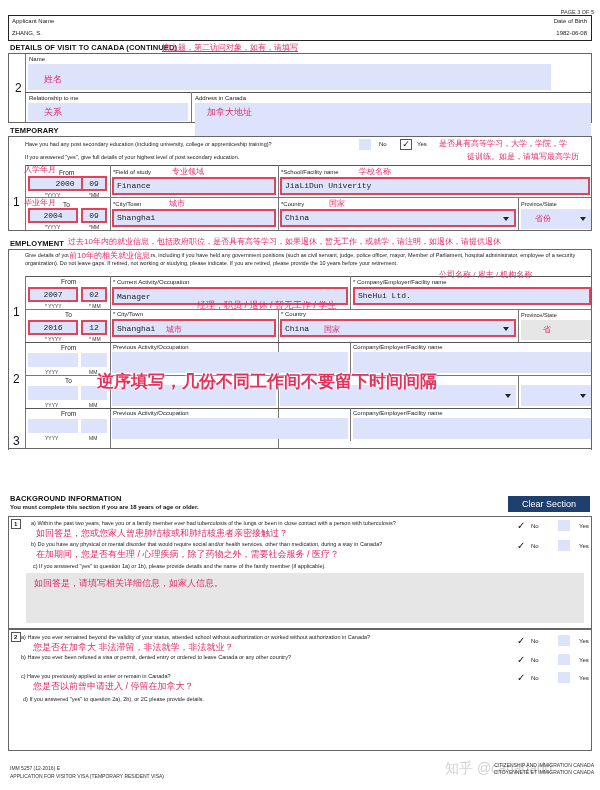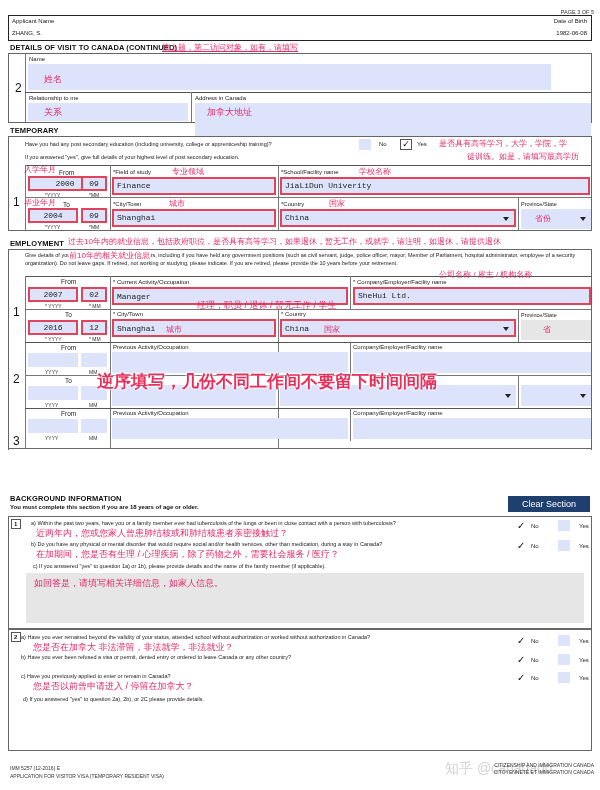--- a/index.html
+++ b/index.html
@@ -214,21 +214,21 @@
 
 <div class="abs" style="left:8px;top:440px;width:584px;height:14px;"></div>
 
 <div class="abs sec-title" style="left:10px;top:494px;">BACKGROUND INFORMATION</div>
 <div class="abs" style="left:10px;top:504px;font-size:6px;font-weight:bold;">You must complete this section if you are 18 years of age or older.</div>
 <button class="abs" style="left:508px;top:496px;width:82px;height:16px;background:#1f3f6e;color:#fff;border:none;font-family:'Liberation Sans',sans-serif;font-size:9px;">Clear Section</button>
 
 <div class="abs box" style="left:8px;top:516px;width:584px;height:113px;">
   <div class="num-small" style="left:2px;top:2px;">1</div>
   <div class="abs lbl" style="left:22px;top:3px;font-size:5.5px;">a) Within the past two years, have you or a family member ever had tuberculosis of the lungs or been in close contact with a person with tuberculosis?</div>
-  <div class="abs anno" style="left:27px;top:10px;">近两年内，您或您家人曾患肺结核或和肺结核患者亲密接触过？</div>
+  <div class="abs anno" style="left:27px;top:10px;">如回答是，您或您家人曾患肺结核或和肺结核患者亲密接触过？</div>
   <div class="tick" style="left:508px;top:3px;">✓</div>
   <div class="yn" style="left:522px;top:6px;">No</div>
   <div class="chk" style="left:549px;top:3px;"></div>
   <div class="yn" style="left:570px;top:6px;">Yes</div>
 
   <div class="abs lbl" style="left:22px;top:24px;font-size:5.5px;">b) Do you have any physical or mental disorder that would require social and/or health services, other than medication, during a stay in Canada?</div>
   <div class="abs anno" style="left:27px;top:31px;">在加期间，您是否有生理 / 心理疾病，除了药物之外，需要社会服务 / 医疗？</div>
   <div class="tick" style="left:508px;top:23px;">✓</div>
   <div class="yn" style="left:522px;top:26px;">No</div>
   <div class="chk" style="left:549px;top:23px;"></div>

